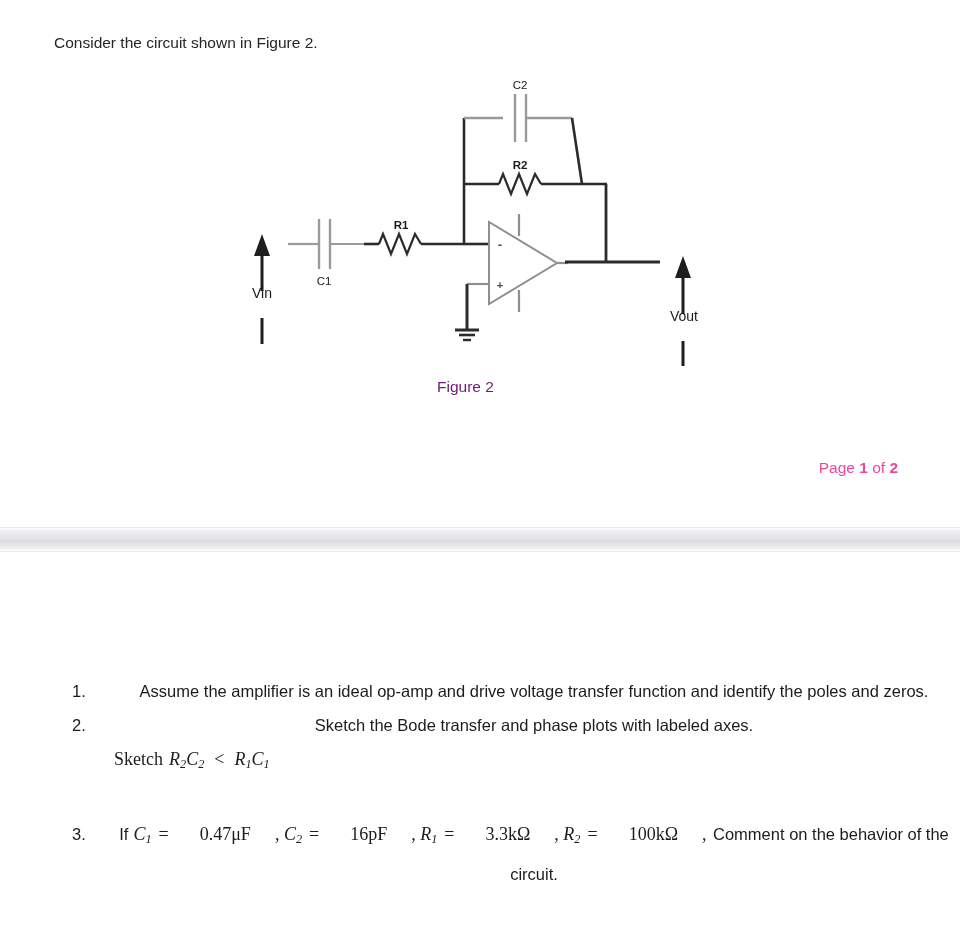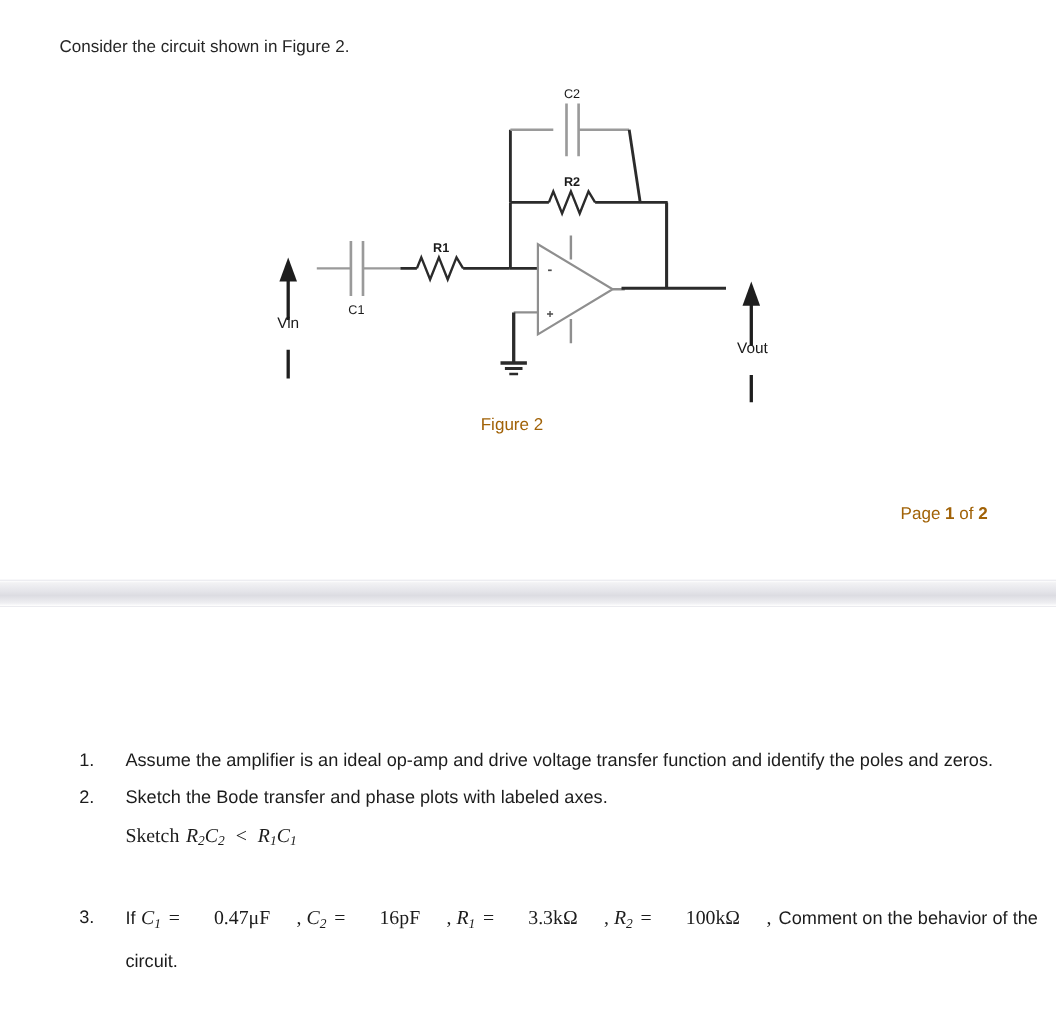--- a/index.html
+++ b/index.html
@@ -42,29 +42,29 @@
     width: 788px;
     height: 290px;
   }
   #figure-svg { display: block; }
 
   #figure-caption {
     position: absolute;
     left: 437px;
     top: 350px;
     font-size: 15.5px;
-    color: #a16207;
+    color: #701a75;
   }
 
   #page-indicator {
     position: absolute;
     right: 62px;
     top: 431px;
     font-size: 15.5px;
-    color: #a16207;
+    color: #ec4899;
     white-space: nowrap;
   }
   #page-indicator b { font-weight: bold; }
 
   
   #page-separator {
     position: absolute;
     left: 0;
     top: 527px;
     width: 960px;
@@ -111,21 +111,21 @@
     left: -42px;
     top: 0;
     width: 30px;
     text-align: left;
     font-size: 16.5px;
   }
   li#q-item-1 { margin-bottom: 0px; }
   li#q-item-2 { margin-bottom: 0px; }
   li#q-item-3 { margin-top: 36px; }
 
-  .q-body { display: block; }
+  .q-body { display: block; text-align: center; }
 
   .mathline {
     display: block;
     font-family: "Liberation Serif", serif;
     font-size: 18px;
     line-height: 34px;
   }
   .mi {
     font-family: "Liberation Serif", serif;
     font-style: italic;

